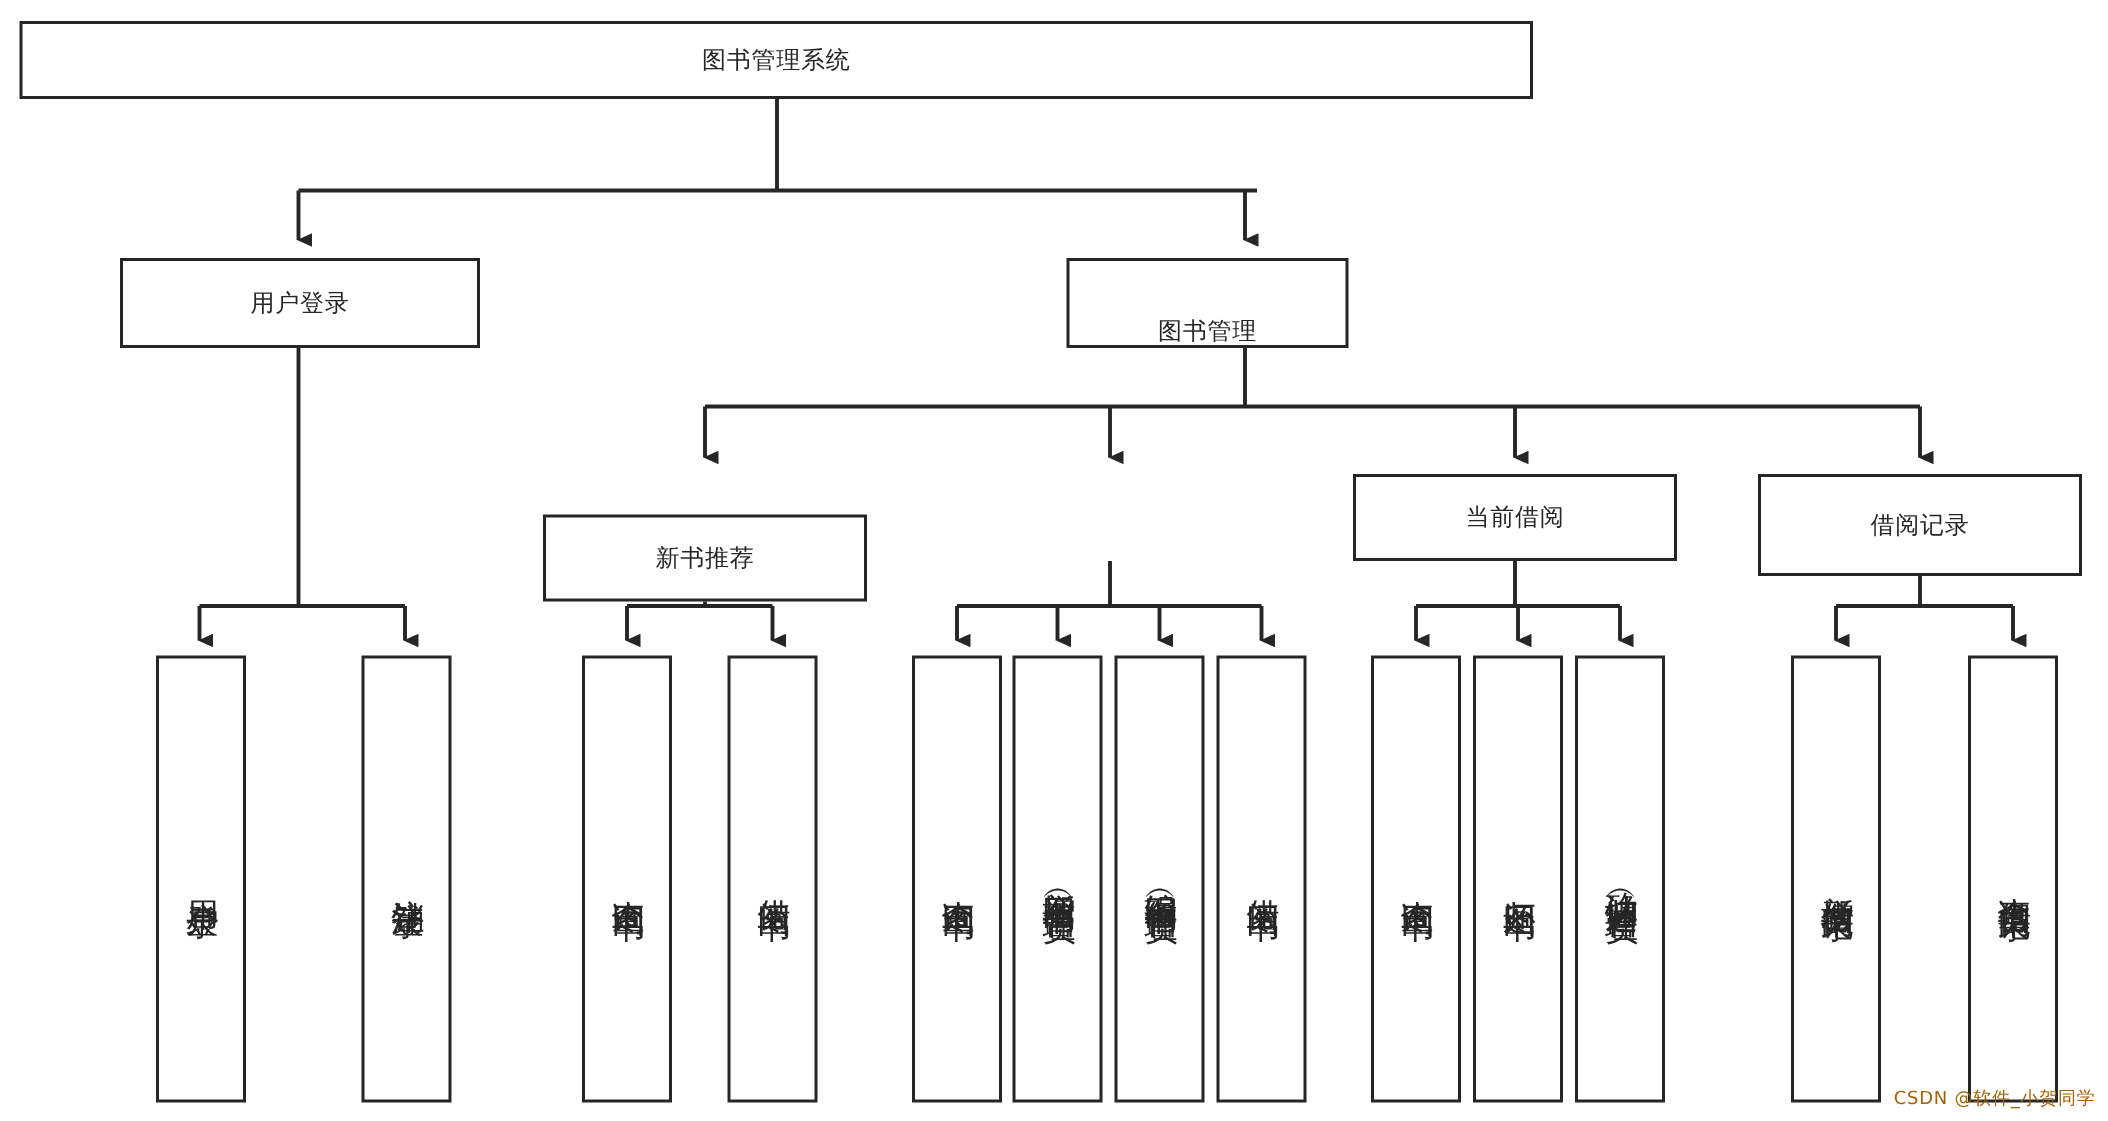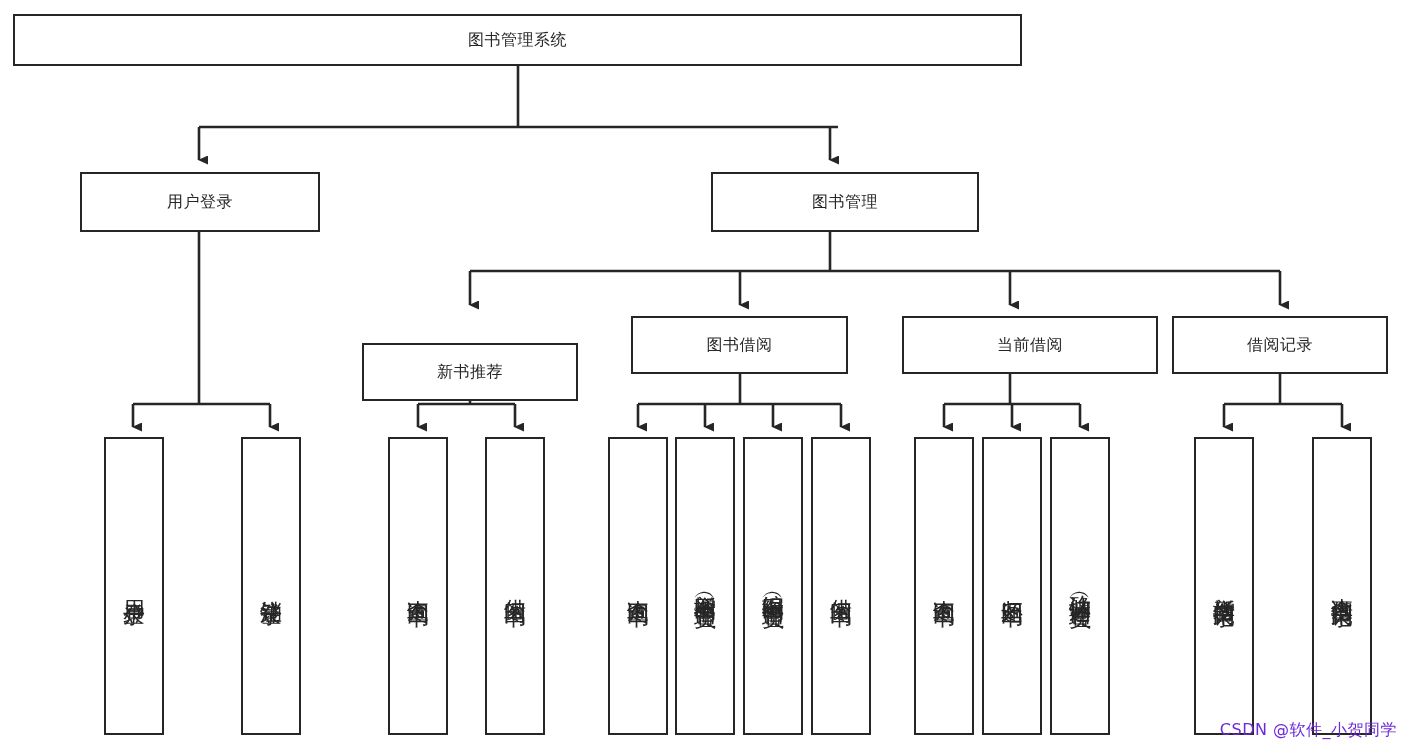--- a/index.html
+++ b/index.html
@@ -57,22 +57,22 @@
     font-size: 22px;
     line-height: 1.28;
     letter-spacing: 2px;
     white-space: nowrap;
     max-height: 280px;
   }
   #watermark {
     position: absolute;
     right: 8px;
     bottom: 6px;
-    font-size: 16px;
-    color: #6d28d9;
+    font-size: 12px;
+    color: #a16207;
     letter-spacing: 0.5px;
     z-index: 5;
     white-space: nowrap;
   }
 </style>
 </head>
 <body>
 
 <div id="diagram-root">
 
@@ -128,37 +128,34 @@
   </svg>
 
   <div class="node horiz" style="left:13px; top:14px; width:1009px; height:52px;">
     <span class="node-label">图书管理系统</span>
   </div>
 
   <div class="node horiz" style="left:80px; top:172px; width:240px; height:60px;">
     <span class="node-label">用户登录</span>
   </div>
 
-  <div class="node horiz" style="left:711px; top:172px; width:268px; height:60px;">
+  <div class="node horiz" style="left:711px; top:172px; width:188px; height:60px;align-items:flex-end;">
     <span class="node-label">图书管理</span>
   </div>
 
   <div class="node horiz" style="left:362px; top:316px; width:216px; height:58px;margin-top:27px;">
     <span class="node-label">新书推荐</span>
   </div>
 
-  <div class="node horiz" style="left:631px; top:316px; width:217px; height:58px;">
-    <span class="node-label">图书借阅</span>
-  </div>
-
-  <div class="node horiz" style="left:902px; top:316px; width:256px; height:58px;">
+
+  <div class="node horiz" style="left:902px; top:316px; width:216px; height:58px;">
     <span class="node-label">当前借阅</span>
   </div>
 
-  <div class="node horiz" style="left:1172px; top:316px; width:216px; height:58px;">
+  <div class="node horiz" style="left:1172px; top:316px; width:216px; height:68px;">
     <span class="node-label">借阅记录</span>
   </div>
 
   <div class="node vert" style="left:104px; top:437px; width:60px; height:298px;">
     <span class="node-label">用户登录</span>
   </div>
 
   <div class="node vert" style="left:241px; top:437px; width:60px; height:298px;">
     <span class="node-label">注销登录</span>
   </div>

